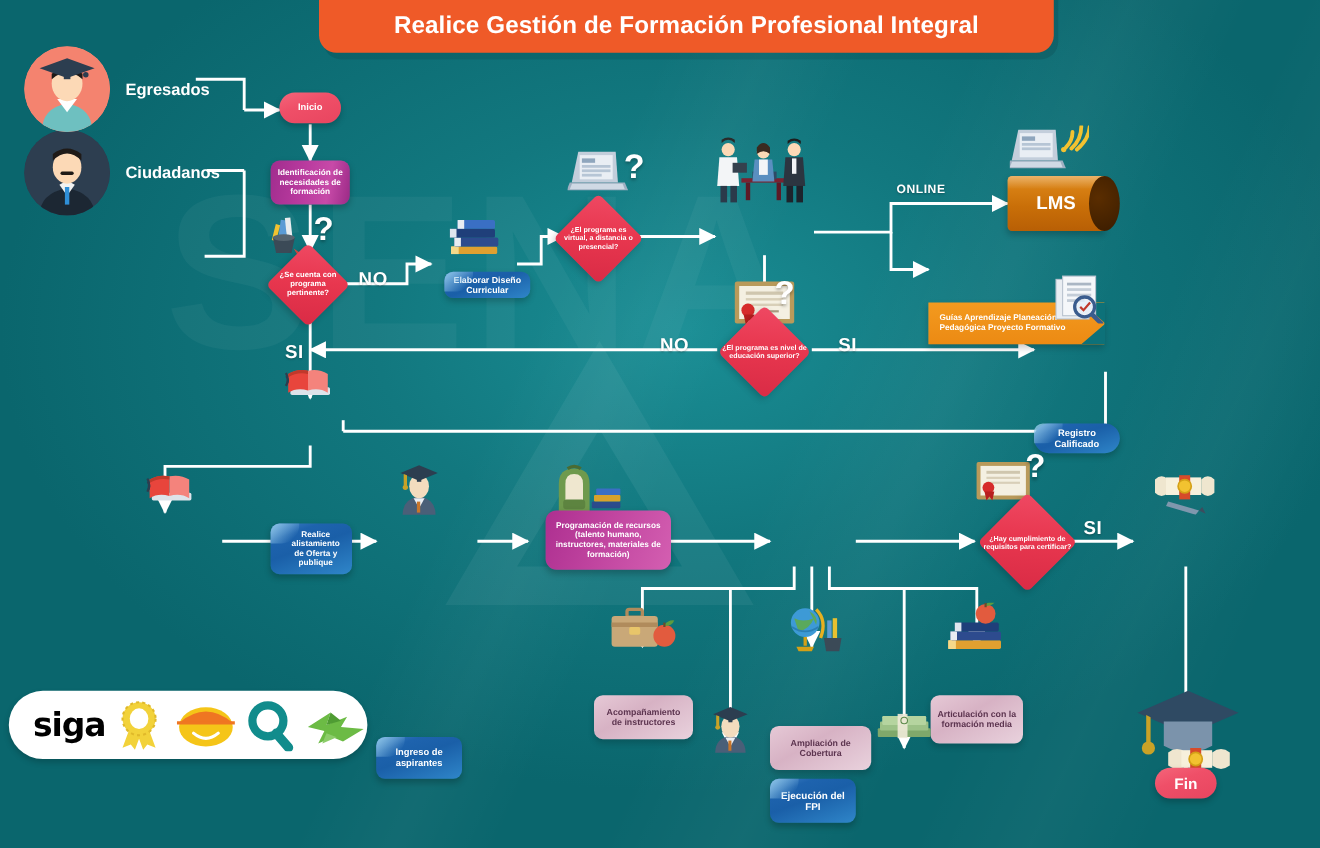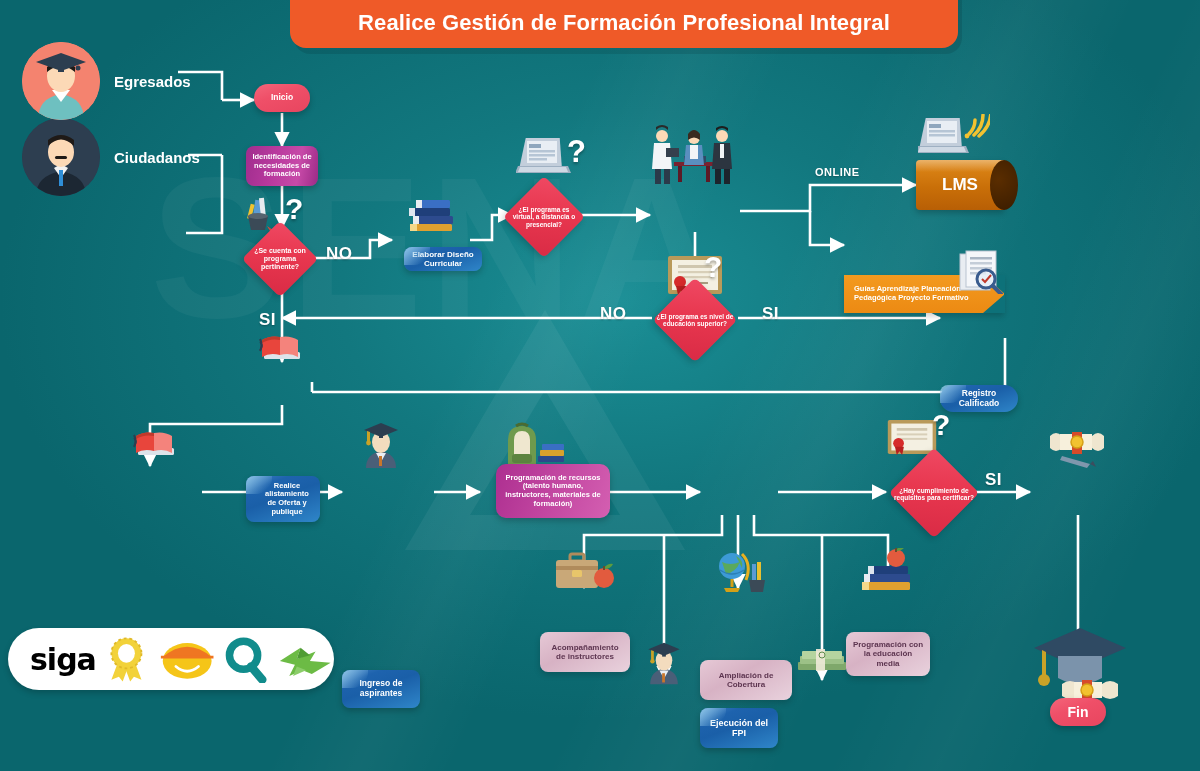--- a/index.html
+++ b/index.html
@@ -578,21 +578,21 @@
       <rect x="4" y="34" width="7" height="8" fill="#f5d98a"></rect>
       <rect x="6" y="26" width="46" height="8" rx="1.5" fill="#2d4b8e"></rect>
       <rect x="6" y="26" width="6" height="8" fill="#e8ecf2"></rect>
       <rect x="10" y="18" width="40" height="8" rx="1.5" fill="#1f3f7a"></rect>
       <rect x="10" y="18" width="6" height="8" fill="#dfe6ee"></rect>
       <circle cx="38" cy="10" r="9" fill="#e25b3e"></circle>
       <path d="M38 2 q4-5 9-4 q-2 5 -9 5 z" fill="#5d9c3f"></path>
       <rect x="37" y="0" width="2" height="4" fill="#6b4a2a"></rect>
     </svg>
   </div>
-  <div class="node n-lightpink" style="left:846px; top:588px; width:84px; height:44px; font-size:8px;">Programación con la educación media</div>
+  <div class="node n-lightpink" style="left:846px; top:588px; width:84px; height:44px; font-size:8px;">Articulación con la formación media</div>
 
   <div class="icon" style="left:642px; top:640px;">
     <svg width="44" height="48" viewBox="0 0 46 52">
       <path d="M8 48 q0-14 15-17 q15 3 15 17 z" fill="#4a5f78"></path>
       <path d="M18 33 l5 9 l5-9 z" fill="#e9eef4"></path>
       <ellipse cx="23" cy="22" rx="9" ry="11" fill="#f3dcbe"></ellipse>
       <path d="M6 10 l17-7 l17 7 l-17 7 z" fill="#2c3e50"></path>
       <rect x="21" y="15" width="4" height="3" fill="#2c3e50"></rect>
       <path d="M9 11 l0 10 q2 2 3 0 l0-9 z" fill="#c9a227"></path>
       <circle cx="10.5" cy="23" r="2.4" fill="#c9a227"></circle>

